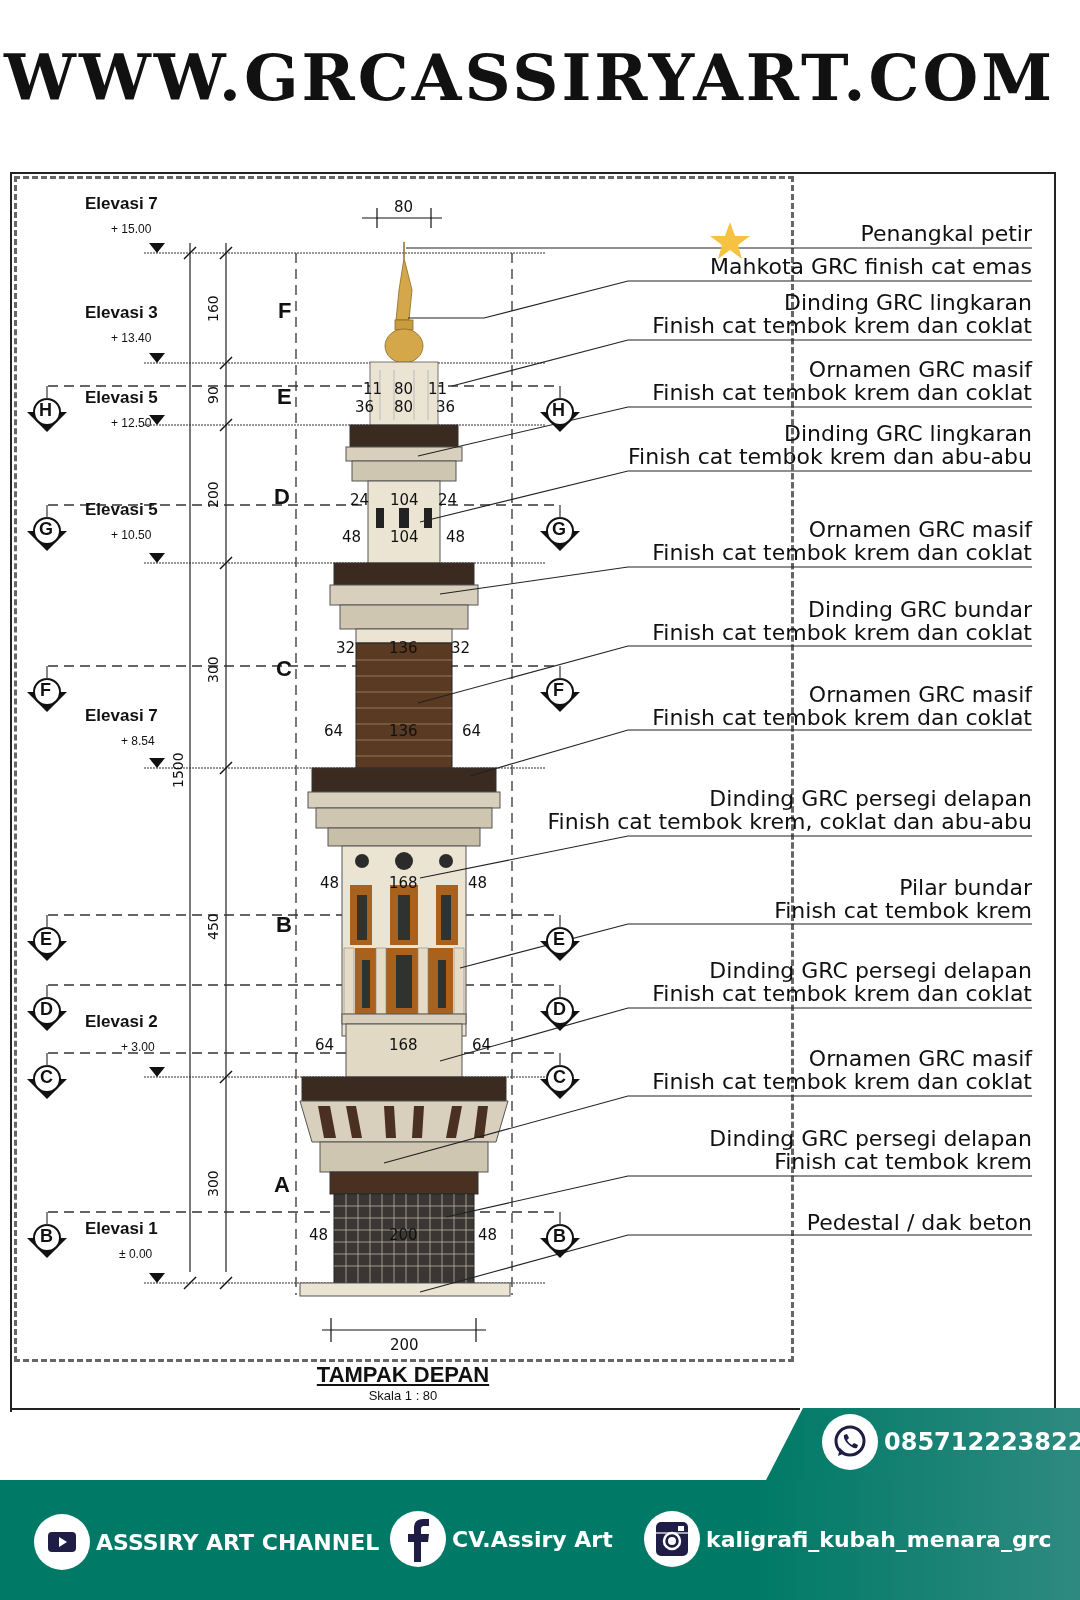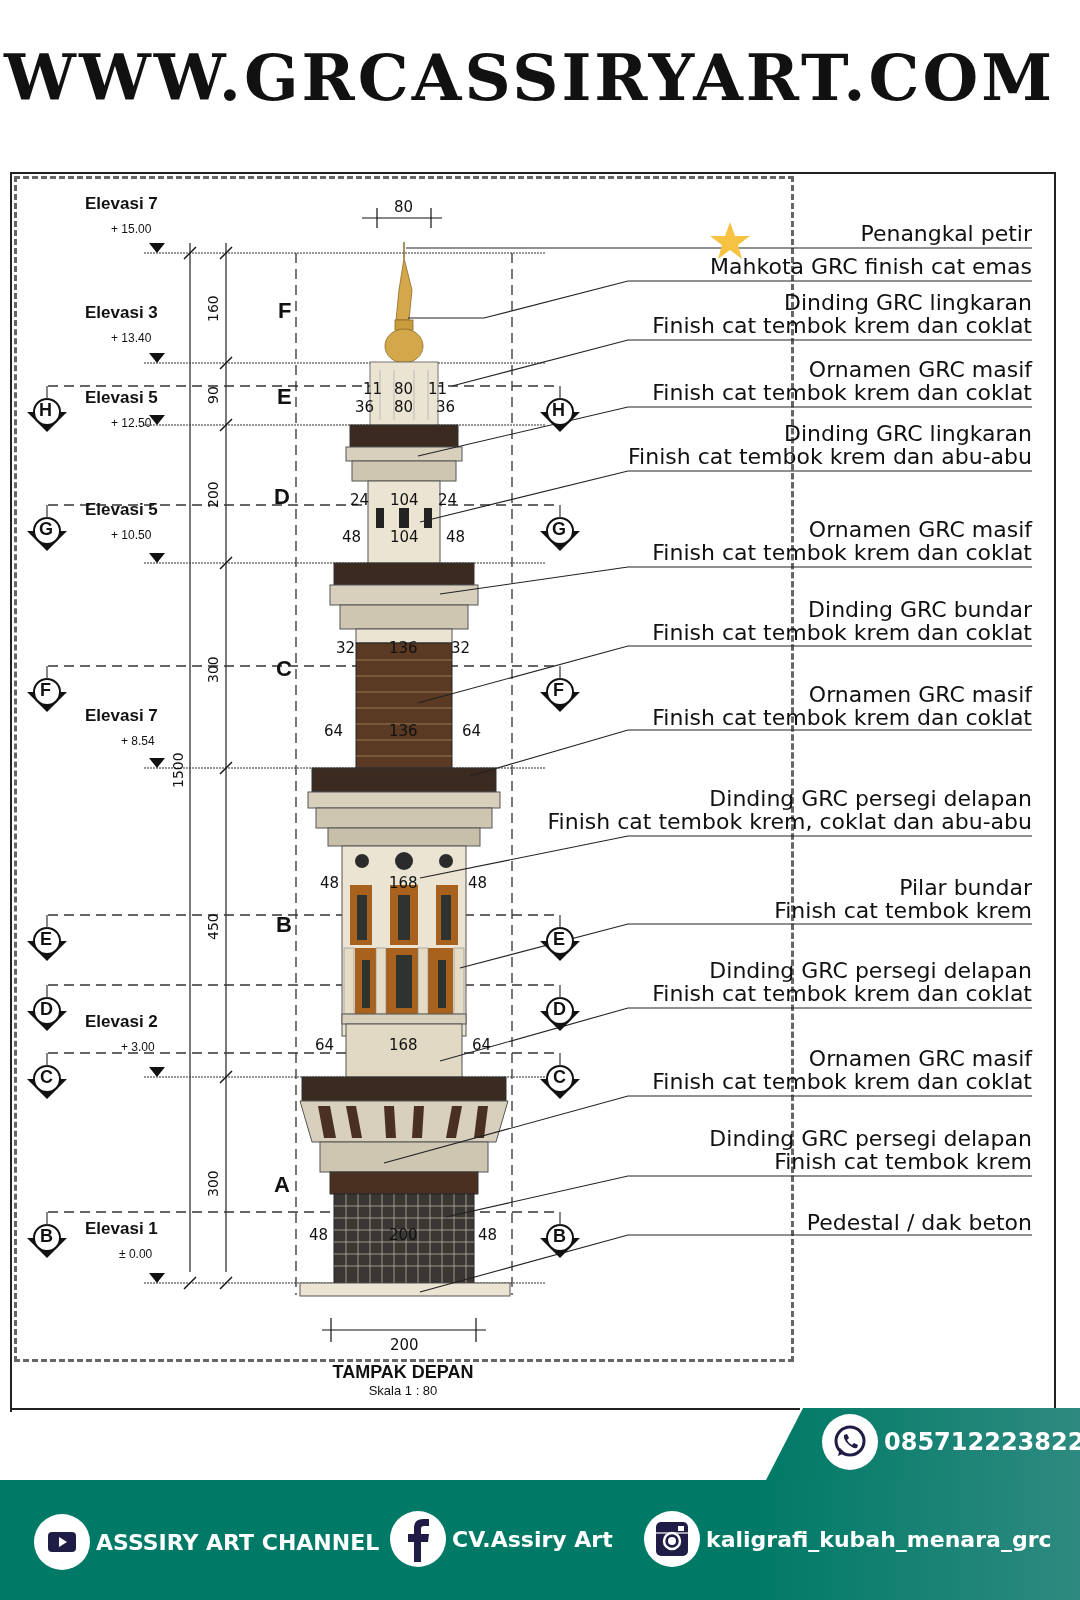--- a/index.html
+++ b/index.html
@@ -10,21 +10,21 @@
   .vline-right{position:absolute;left:791px;top:176px;width:0;height:1186px;border-left:3px dashed #666;}
   svg.draw{position:absolute;left:0;top:0;}
   .elev{position:absolute;font-family:"Liberation Sans",sans-serif;}
   .elev .name{font-weight:bold;font-size:17px;}
   .elev .val{font-size:12px;position:absolute;white-space:nowrap;}
   .callout{position:absolute;right:48px;text-align:right;font-size:22px;line-height:23px;color:#111;white-space:nowrap;}
   .seg-letter{position:absolute;font-weight:bold;font-size:22px;font-family:"Liberation Sans",sans-serif;}
   .dim{position:absolute;font-size:15px;font-family:"DejaVu Sans",sans-serif;}
   .dimv{position:absolute;font-size:14px;transform:rotate(-90deg);transform-origin:left top;font-family:"DejaVu Sans",sans-serif;}
   .caption{position:absolute;left:0;width:806px;text-align:center;}
-  .caption .t{font-family:"Liberation Sans",sans-serif;font-weight:bold;font-size:18px;}
+  .caption .t{font-family:"Liberation Sans",sans-serif;font-weight:bold;font-size:22px;text-decoration:underline;}
   .caption .s{font-family:"Liberation Sans",sans-serif;font-size:13px;}
   .ruler{position:absolute;left:10px;top:1408px;width:790px;height:14px;border-top:2px solid #222;}
   .footer{position:absolute;left:0;top:1480px;width:1080px;height:120px;background:linear-gradient(90deg,#007a66 0%,#007a66 70%,#2e8a80 100%);}
   .wa-band{position:absolute;left:765px;top:1408px;width:315px;height:74px;background:linear-gradient(90deg,#007a66,#2e8a80);clip-path:polygon(38px 0,100% 0,100% 100%,0 100%);}
   .social{position:absolute;display:flex;align-items:center;color:#fff;font-family:"DejaVu Sans",sans-serif;font-weight:bold;}
   .social .ic{width:56px;height:56px;border-radius:50%;background:#fff;display:flex;align-items:center;justify-content:center;margin-right:6px;}
 </style>
 </head>
 <body>
 

